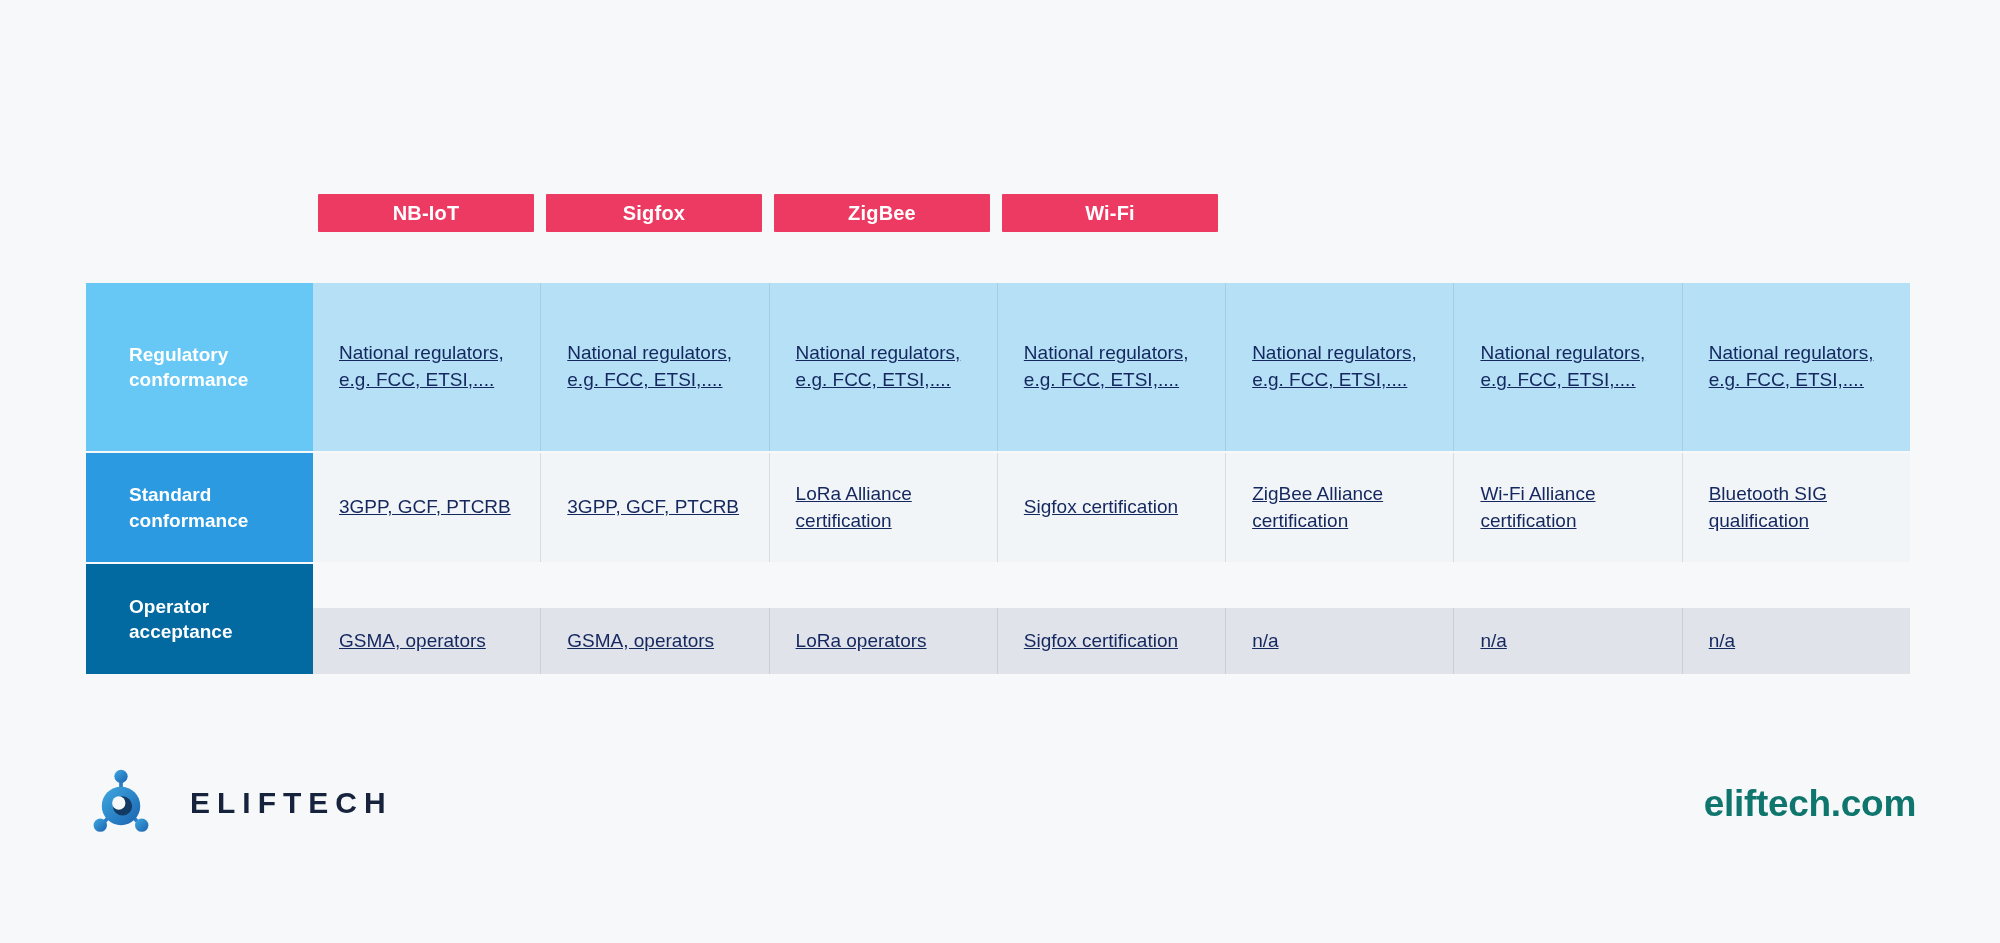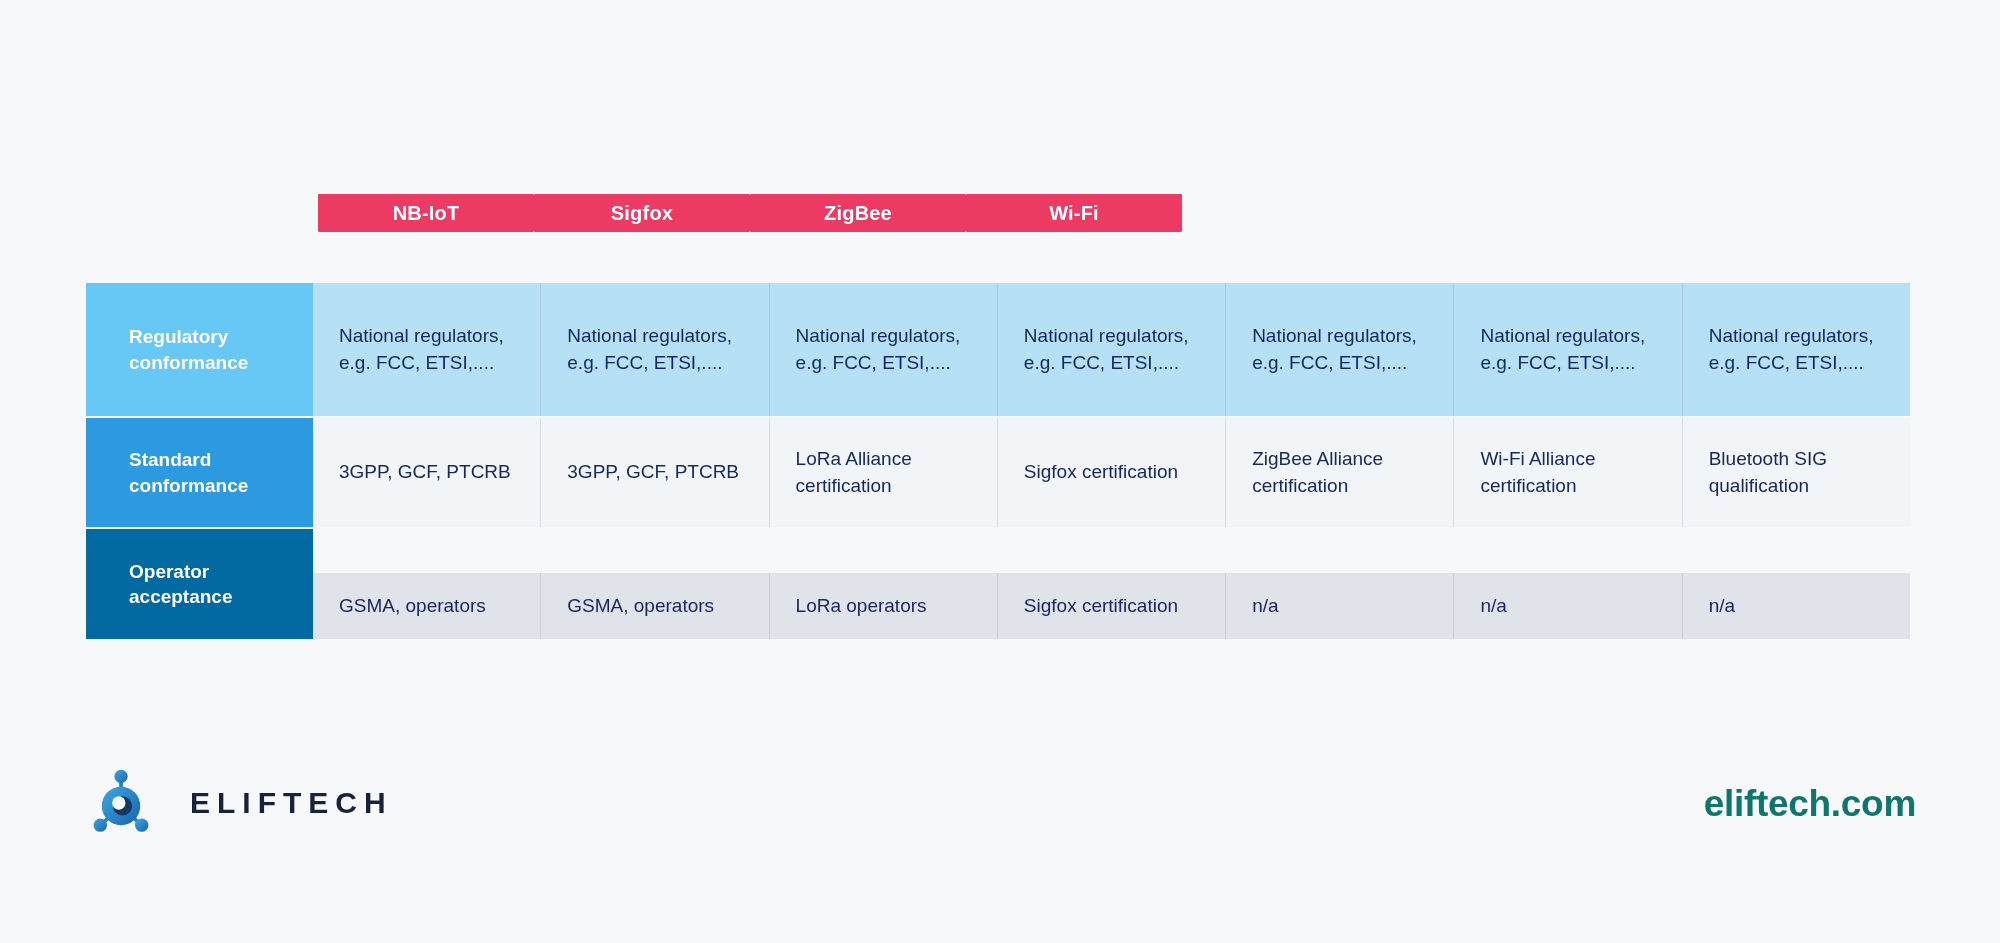--- a/index.html
+++ b/index.html
@@ -19,20 +19,21 @@
     width: 2000px;
     height: 943px;
   }
 
   
   .header-row {
     position: absolute;
     left: 318px;
     top: 194px;
     display: flex;
+    gap: 12px;
   }
   .chip {
     width: 216px;
     height: 38px;
     background: #ec3a63;
     color: #ffffff;
     font-size: 20px;
     font-weight: bold;
     letter-spacing: 0.2px;
     display: flex;
@@ -74,25 +75,26 @@
     flex: 1 1 0;
     min-width: 0;
     font-size: 19px;
     line-height: 1.42;
     color: #14275e;
     padding: 0 18px 0 26px;
     display: flex;
     align-items: center;
     box-sizing: border-box;
     border-right: 1px solid rgba(120,130,150,0.22);
+    text-decoration: underline;
   }
   .cell:last-child { border-right: none; }
 
   
-  .row-1 { height: 133px; }
+  .row-1 { height: 168px; }
   .row-1 .row-label { background: #67c8f5; }
   .row-1 .cell { background: #b5e0f5; }
 
   
   .row-2 { height: 109px; }
   .row-2 .row-label { background: #2b9ae0; }
   .row-2 .cell { background: #f2f5f8; }
 
   
   .row-3 { height: 110px; }

